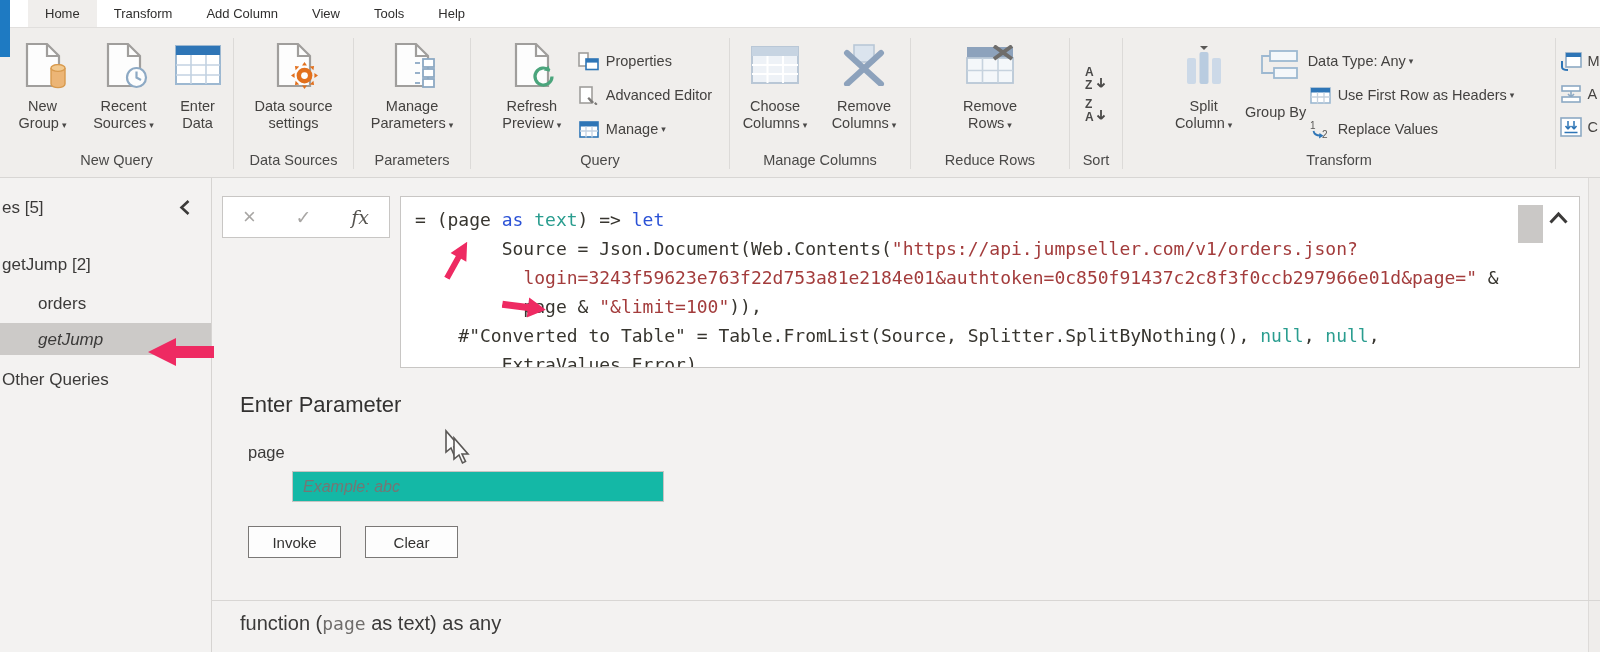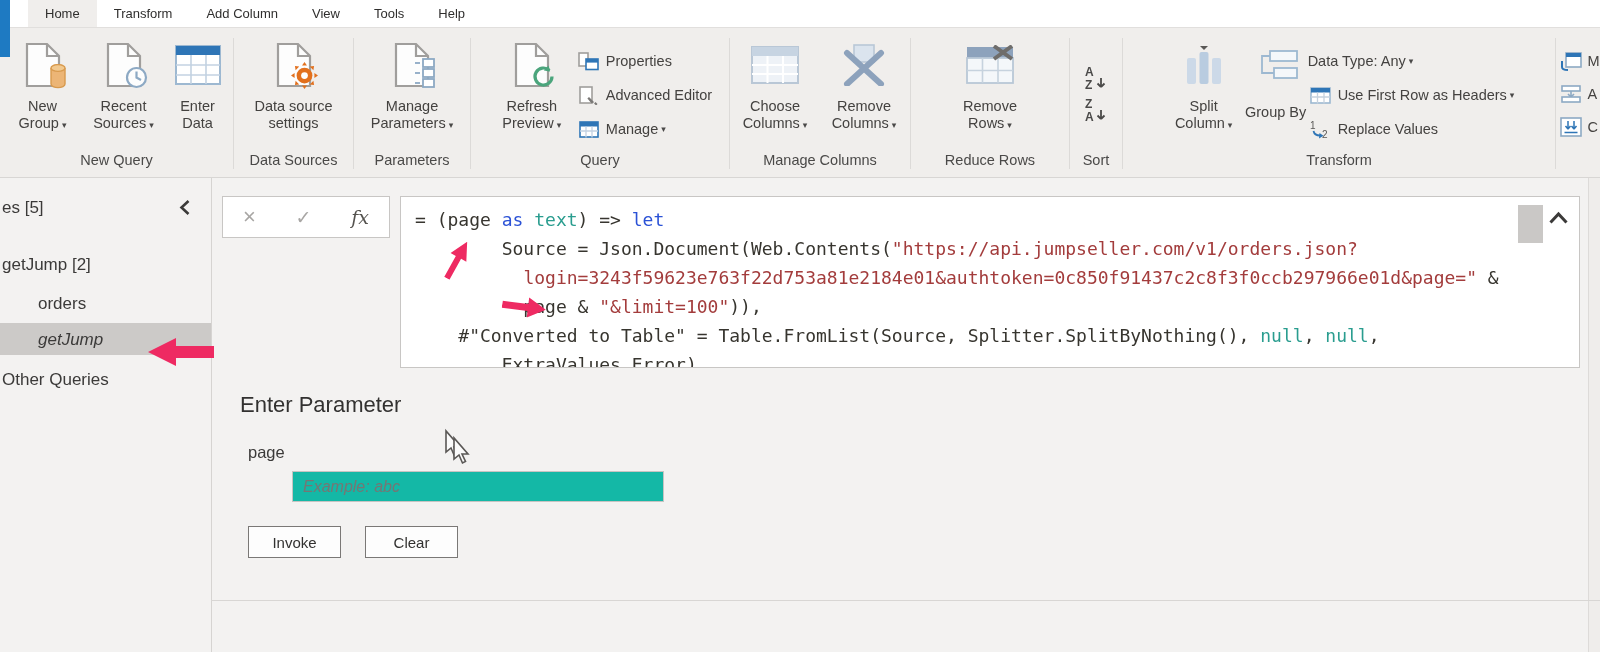--- a/index.html
+++ b/index.html
@@ -406,20 +406,21 @@
   </div>
   <div class="right-strip"></div>
 
   <div class="ep-title">Enter Parameter</div>
   <div class="ep-label">page</div>
   <input class="ep-input" type="text" placeholder="Example: abc" style="">
   <button class="ep-btn ep-invoke">Invoke</button>
   <button class="ep-btn ep-clear">Clear</button>
 
   <div class="bottom-divider"></div>
+  <div class="fn-line" id="fn-line"><span>function (</span><span class="fn-mono">page</span><span> as text) as any</span></div>
 
   <div class="annot" style="left:436px;top:250px;transform:rotate(-61deg);">
     <svg width="42" height="20" viewBox="0 0 42 20">
         <polygon class="pinkfill" points="0,7 24,7 24,1 42,10 24,19 24,13 0,13" fill="#ee2a62"></polygon>
       </svg>
   </div>
   <div class="annot" style="left:502px;top:296px;transform:rotate(7deg);">
     <svg width="44" height="22" viewBox="0 0 44 22">
         <polygon class="pinkfill" points="0,7.5 26,7.5 26,1 44,11 26,21 26,14.5 0,14.5" fill="#ee2a62"></polygon>
       </svg>

